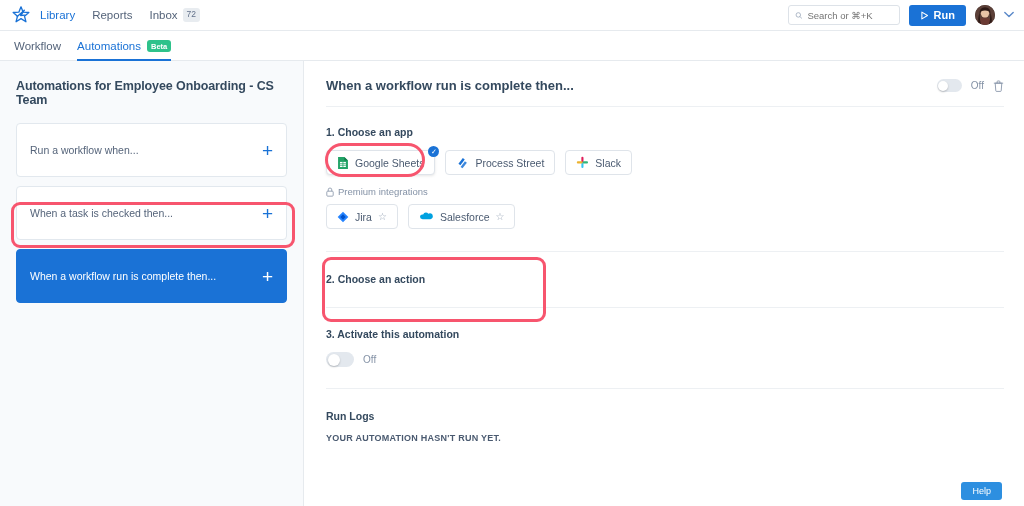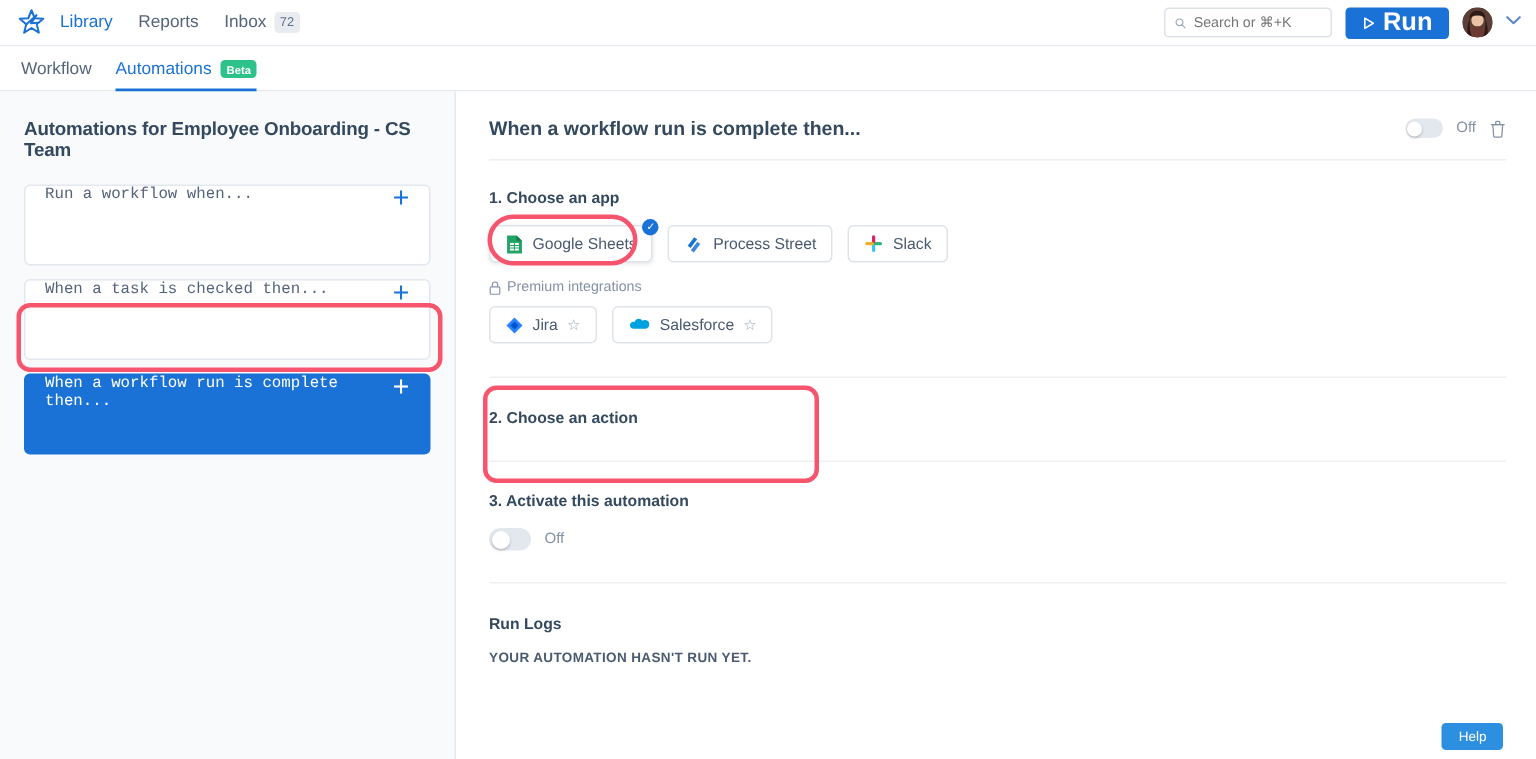--- a/index.html
+++ b/index.html
@@ -33,21 +33,21 @@
   .searchbox {
     width:112px; height:20px; border:1px solid #dde2e8; border-radius:3px;
     display:flex; align-items:center; padding:0 6px; gap:5px; background:#fff;
   }
   .searchbox input {
     border:none; outline:none; font-size:9.5px; color:#8c98a8;
     width:100%; font-family:"Liberation Sans", sans-serif; background:transparent;
   }
   .run-btn {
     background:#1a72d6; color:#fff; border:none; border-radius:3px;
-    height:21px; padding:0 11px; font-size:17px; font-weight:bold;
+    height:21px; padding:0 11px; font-size:11px; font-weight:bold;
     display:flex; align-items:center; gap:5px; cursor:pointer;
     font-family:"Liberation Sans", sans-serif;
   }
   .avatar {
     width:20px; height:20px; border-radius:50%; overflow:hidden;
     background:#4a3b39; position:relative; flex:none;
   }
   .caret-down { color:#5b89c9; font-size:10px; line-height:1; }
 
   
@@ -71,22 +71,22 @@
   .sidebar {
     position:absolute; top:61px; left:0; width:304px; height:445px;
     background:#f8fafc; border-right:1px solid #e6eaee; padding:18px 16px;
   }
   .sidebar-title {
     font-size:12.5px; font-weight:bold; color:#34495e; margin-bottom:16px;
     letter-spacing:-0.1px;
   }
   .auto-item {
     height:54px; background:#fff; border:1px solid #e2e8ee; border-radius:4px;
-    display:flex; justify-content:space-between;
-    padding:0 13px; margin-bottom:9px; cursor:pointer; position:relative;font-family:Liberation Mono, monospace;
+    display:flex; align-items:center; justify-content:space-between;
+    padding:0 13px; margin-bottom:9px; cursor:pointer; position:relative;
   }
   .auto-item span.lbl { font-size:10.5px; color:#55647a; }
   .auto-item .plus { font-size:19px; color:#1a72d6; line-height:1; font-weight:300; }
   .auto-item.selected { background:#1a72d6; border-color:#1a72d6; }
   .auto-item.selected span.lbl { color:#fff; }
   .auto-item.selected .plus { color:#fff; }
 
   
   .hl {
     position:absolute; border:3.5px solid #f7556e; border-radius:9px;

